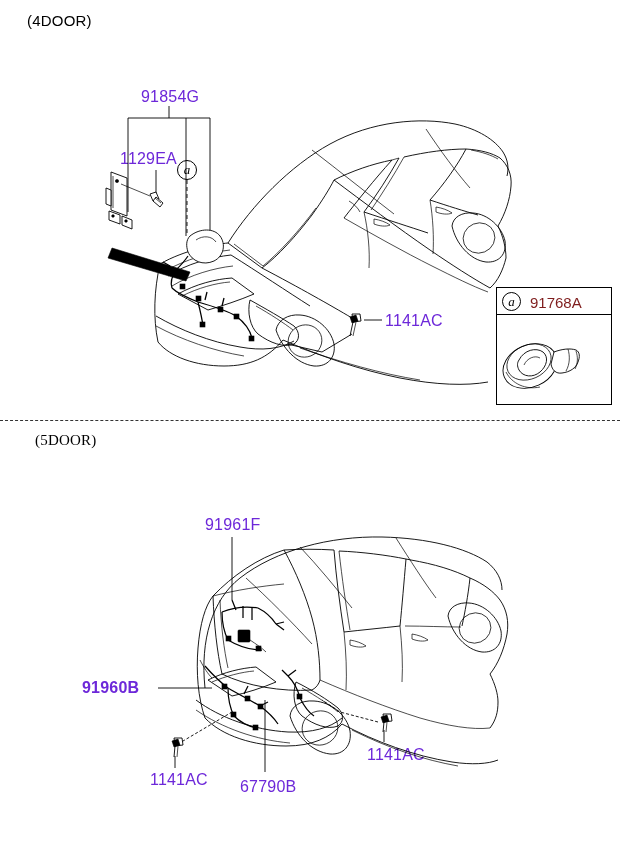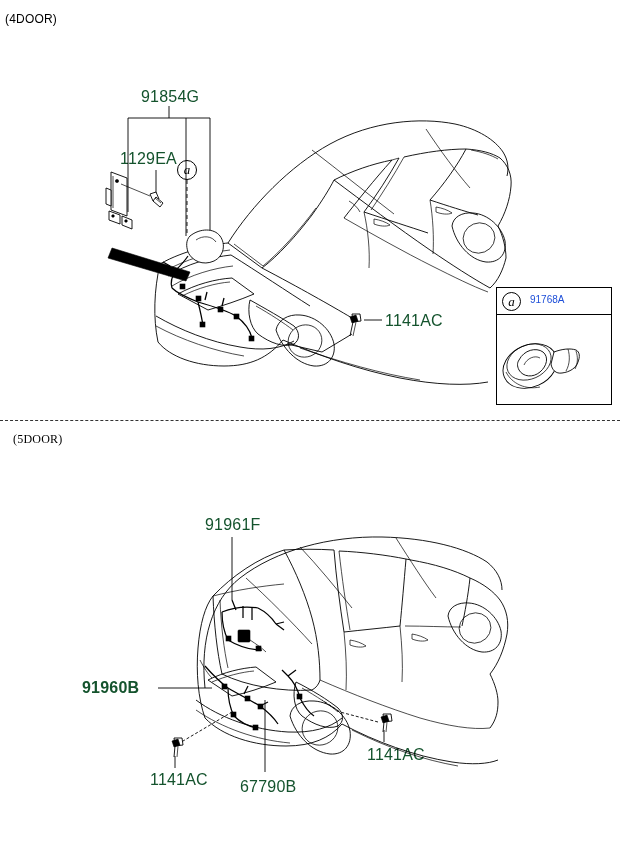--- a/index.html
+++ b/index.html
@@ -13,37 +13,38 @@
   }
   #page {
     position: relative;
     width: 620px;
     height: 848px;
     background: #ffffff;
     overflow: hidden;
   }
   .section-label {
     position: absolute;
-    font-size: 12px;
+    font-size: 15px;
     letter-spacing: 0.2px;
     white-space: nowrap;
     color: #000;
+    margin-left: 22px;
   }
   .part-label {
     position: absolute;
     font-size: 16px;
     letter-spacing: 0.2px;
     white-space: nowrap;
-    color: #14532d;
+    color: #6d28d9;
   }
   .inset-label {
     position: absolute;
-    font-size: 10px;
+    font-size: 15px;
     white-space: nowrap;
-    color: #1d4ed8;
+    color: #7f1d1d;
   }
   svg.layer {
     position: absolute;
     left: 0;
     top: 0;
     width: 620px;
     height: 848px;
     pointer-events: none;
   }
   .ln   { stroke: #000; stroke-width: 0.9; fill: none; }

